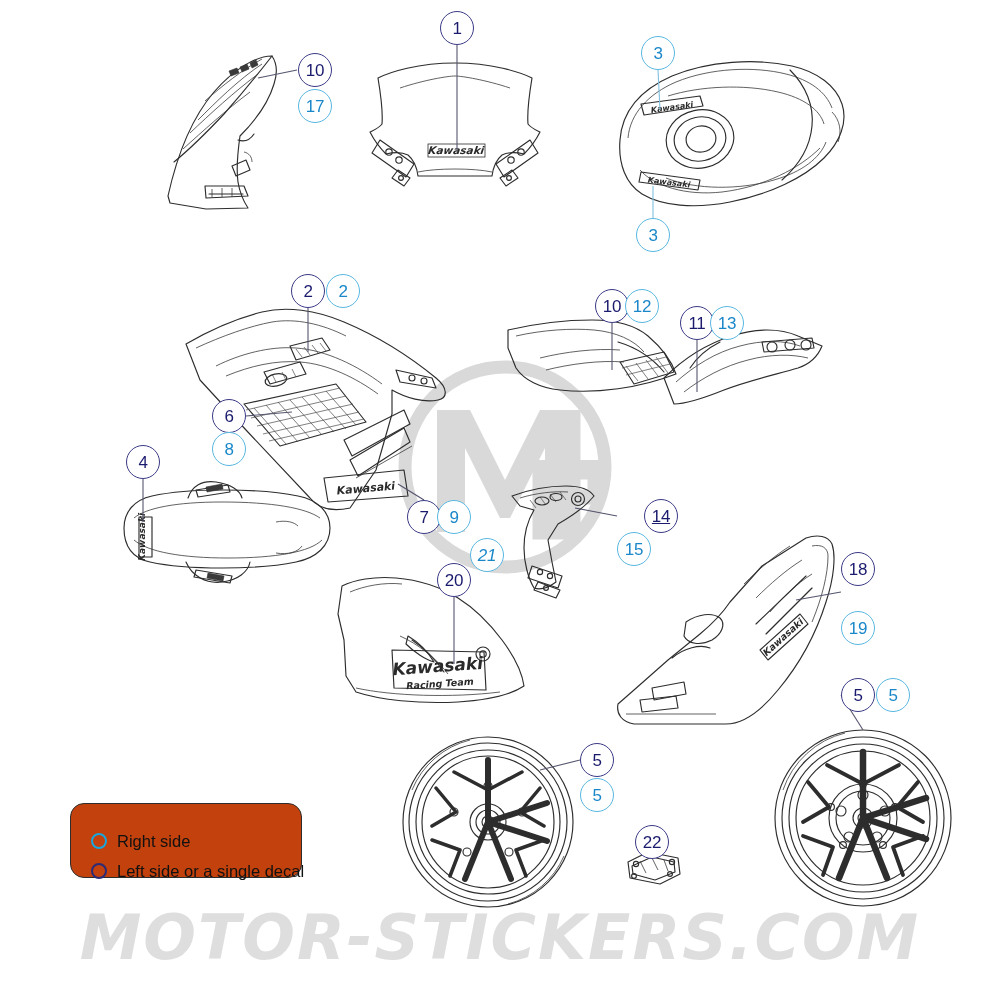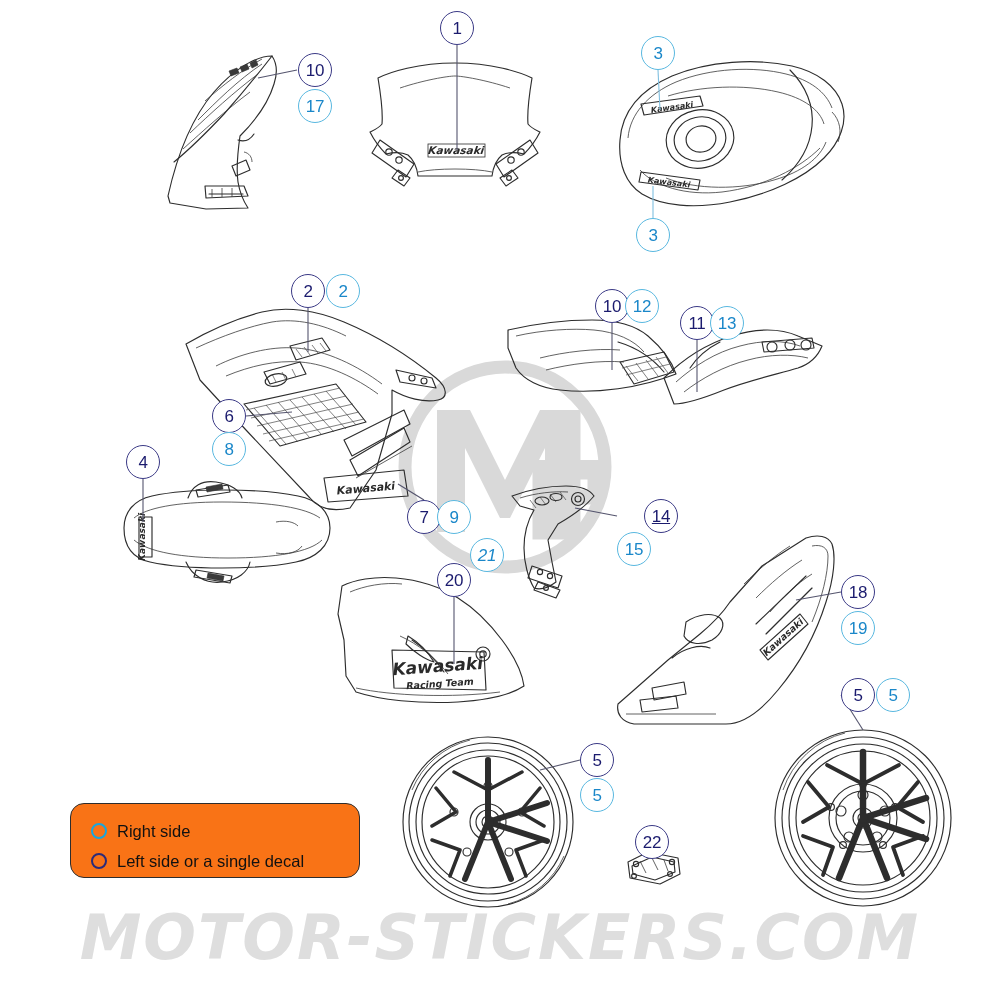--- a/index.html
+++ b/index.html
@@ -33,26 +33,26 @@
   }
   .callout.right{
     border:1.4px solid #59b8e0;
     color:#1a87c9;
   }
 
   
   #legend{
     position:absolute;
     left:70px;top:803px;
-    width:290px;height:75px;
+    width:232px;height:75px;
     border:1.6px solid #2d2d2d;
     border-radius:14px;
-    background:#f97316;
+    background:#c2410c;
     box-sizing:border-box;
-    padding:12px 0 0 20px;
+    padding:22px 0 0 20px;
   }
   .legend-row{
     display:flex;align-items:center;
     height:30px;
   }
   .legend-ring{
     width:16px;height:16px;border-radius:50%;
     box-sizing:border-box;
     margin-right:10px;
     flex:0 0 auto;
@@ -567,21 +567,21 @@
       <div class="callout right" style="left: 710px; top: 306px;">13</div>
       <div class="callout left" style="left: 212px; top: 399px;">6</div>
       <div class="callout right" style="left: 212px; top: 432px;">8</div>
       <div class="callout left" style="left: 126px; top: 445px;">4</div>
       <div class="callout left" style="left: 407px; top: 500px;">7</div>
       <div class="callout right" style="left: 437px; top: 500px;">9</div>
       <div class="callout left" style="left: 644px; top: 499px; text-decoration: underline;">14</div>
       <div class="callout right" style="left: 617px; top: 532px;">15</div>
       <div class="callout left" style="left: 437px; top: 563px;">20</div>
       <div class="callout right" style="left: 470px; top: 538px; font-style: italic;">21</div>
-      <div class="callout left" style="left: 841px; top: 575px;">18</div>
+      <div class="callout left" style="left: 841px; top: 552px;">18</div>
       <div class="callout right" style="left: 841px; top: 611px;">19</div>
       <div class="callout left" style="left: 841px; top: 678px;">5</div>
       <div class="callout right" style="left: 876px; top: 678px;">5</div>
       <div class="callout left" style="left: 580px; top: 743px;">5</div>
       <div class="callout right" style="left: 580px; top: 778px;">5</div>
       <div class="callout left" style="left: 635px; top: 825px;">22</div>
     </div>
 
   <div id="legend">
     <div class="legend-row">

